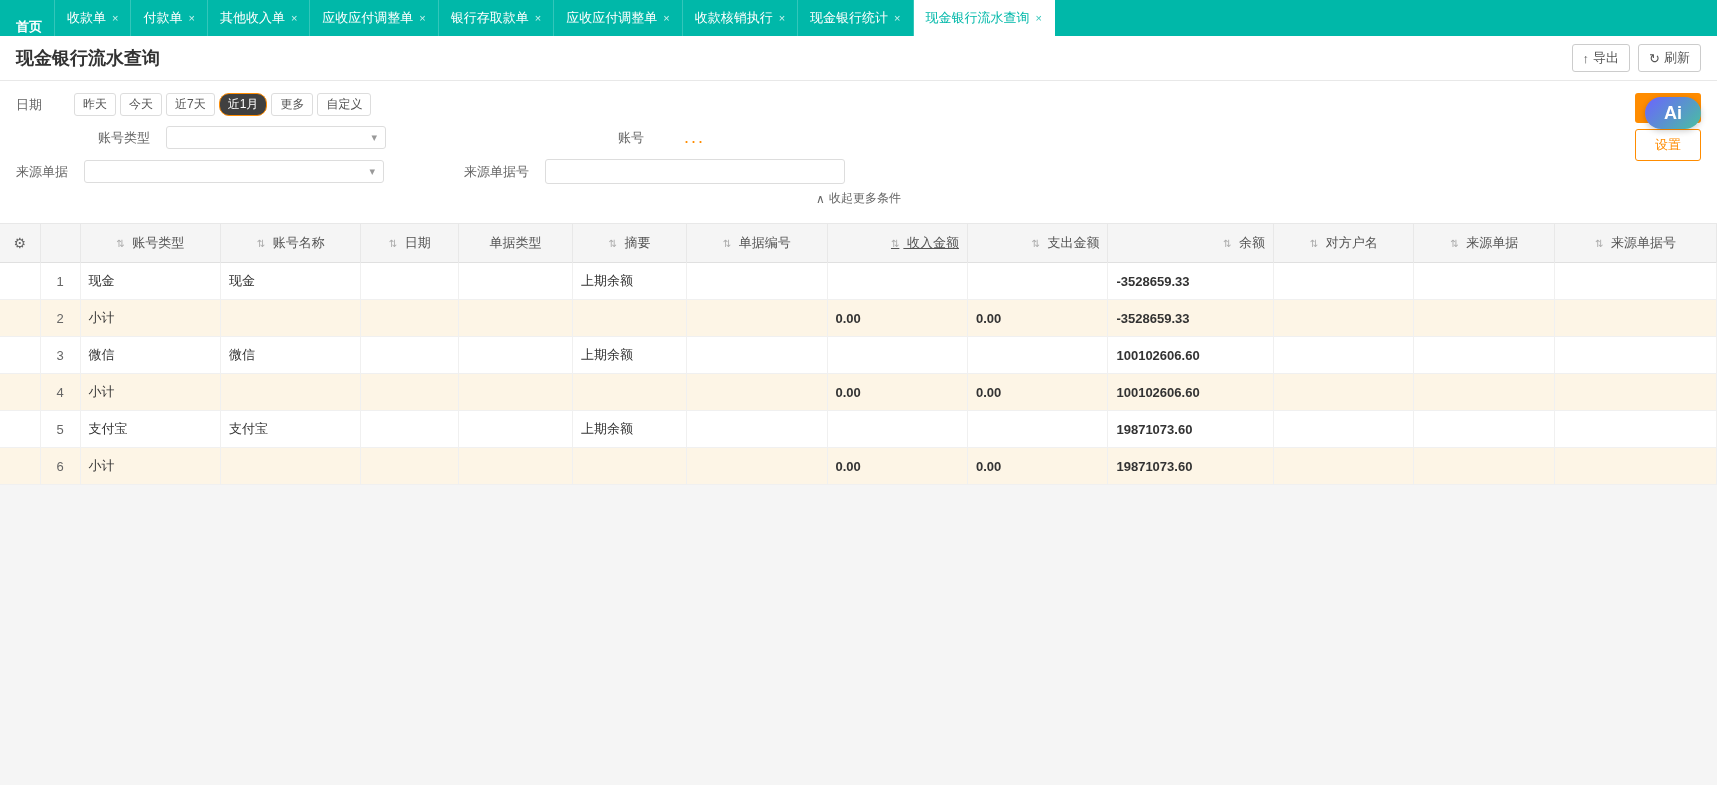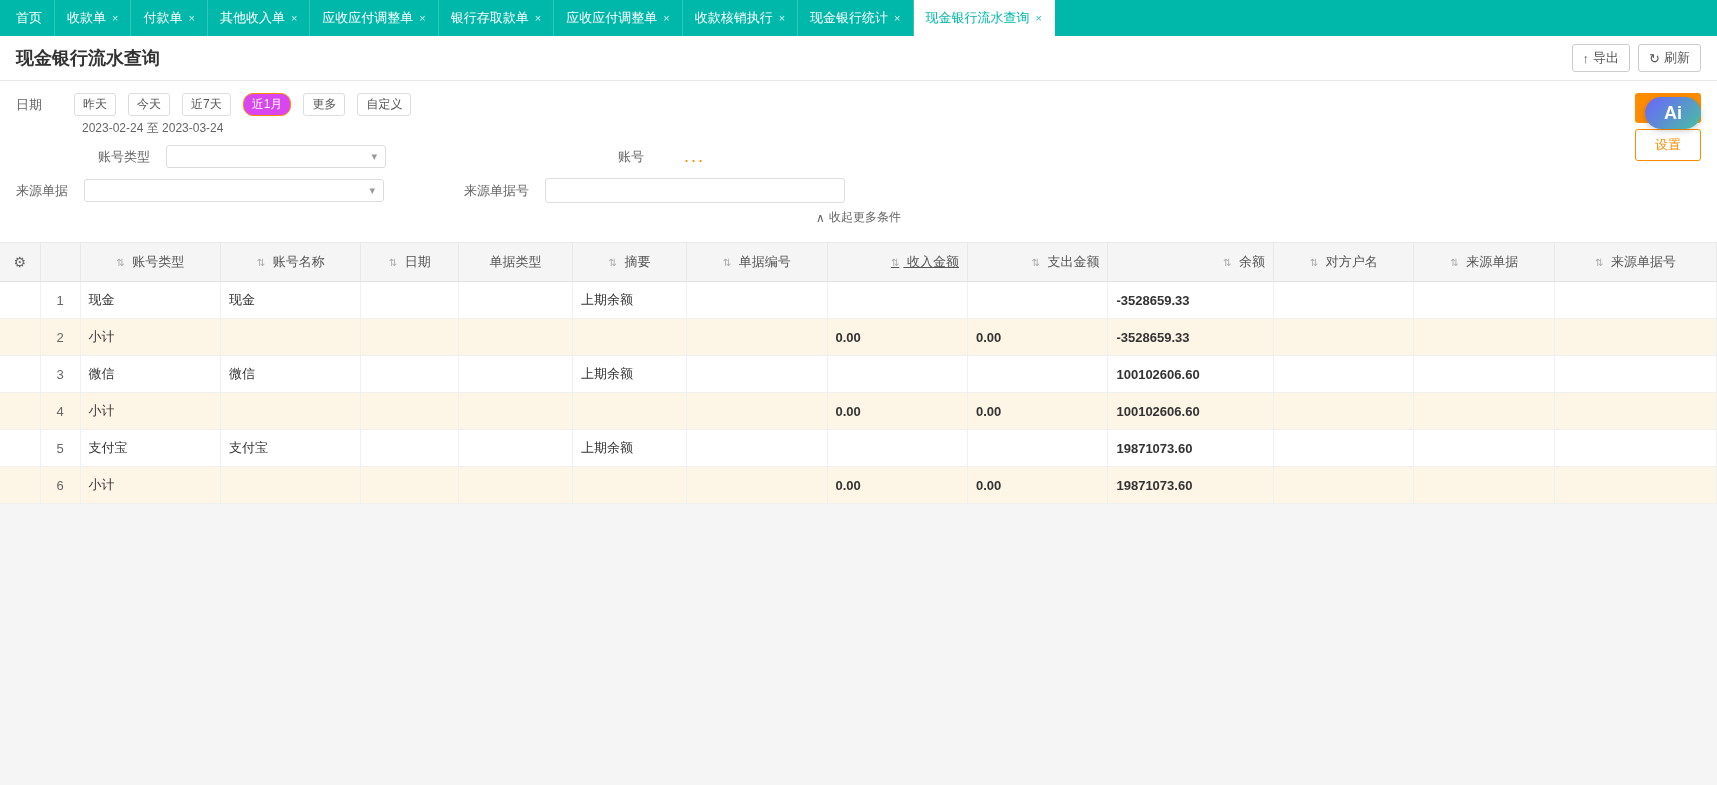--- a/index.html
+++ b/index.html
@@ -18,21 +18,21 @@
       display: flex;
       align-items: center;
       padding: 0 12px;
       height: 36px;
       color: #fff;
       font-size: 13px;
       white-space: nowrap;
       cursor: pointer;
       border-right: 1px solid rgba(255,255,255,0.2);
     }
-    .nav-item.home { font-weight: normal; }
+    .nav-item.home { font-weight: bold; align-items: flex-end; }
     .nav-item .close-x {
       margin-left: 6px;
       font-size: 11px;
       opacity: 0.8;
     }
     .nav-item.active {
       background: #fff;
       color: #00b8a9;
       border-bottom: none;
     }
@@ -85,33 +85,33 @@
     .filter-label {
       color: #666;
       font-size: 13px;
       margin-right: 8px;
       white-space: nowrap;
       min-width: 50px;
     }
     .date-options {
       display: flex;
       align-items: center;
-      gap: 12px;
+      gap: 4px;
     }
     .date-btn {
       padding: 2px 8px;
       border: 1px solid #ddd;
       border-radius: 3px;
       background: #fff;
       cursor: pointer;
       font-size: 12px;
       color: #555;
     }
     .date-btn.active {
-      background: #d946ef;
+      background: #404040;
       color: #fff;
       border-color: #ff8c00;
       border-radius: 10px;
     }
     .date-range {
       font-size: 12px;
       color: #666;
       margin-left: 8px;
     }
     .filter-group {
@@ -322,23 +322,20 @@
       <div class="filter-row">
         <span class="filter-label">日期</span>
         <div class="date-options">
           <button class="date-btn">昨天</button>
           <button class="date-btn">今天</button>
           <button class="date-btn">近7天</button>
           <button class="date-btn active">近1月</button>
           <button class="date-btn">更多</button>
           <button class="date-btn">自定义</button>
         </div>
-      </div>
-      <div style="margin-left:58px; margin-top:-6px; margin-bottom:8px;">
-        <span class="date-range">2023-02-24 至 2023-03-24</span>
       </div>
 
       <div style="display:flex; align-items:center; gap:32px; margin-bottom:10px; margin-left: 0;">
         <div style="display:flex; align-items:center; gap:8px; margin-left:0;">
 
           <span style="min-width:50px;"></span>
         </div>
         <div class="filter-group" style="margin-left: 0;">
           <span class="filter-label">账号类型</span>
           <div class="filter-select" style="min-width:220px;">

